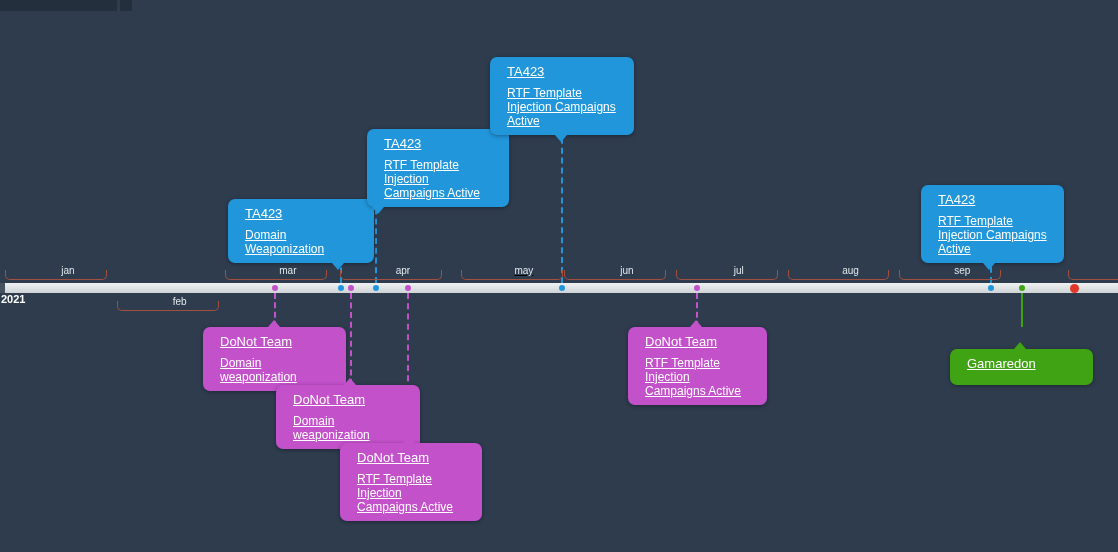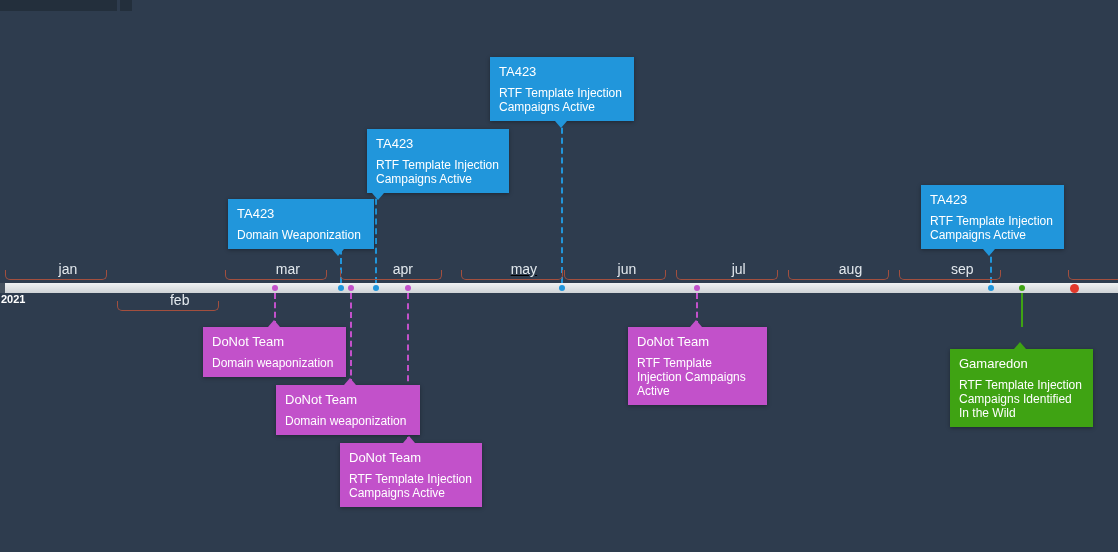--- a/index.html
+++ b/index.html
@@ -51,44 +51,45 @@
   .month-cell{
     position:absolute;
     top:260px;
     height:21px;
     text-align:center;
     z-index:2;
   }
   .month-label{
     position:relative;
     z-index:2;
-    font-size:14px;
+    font-size:10px;
     line-height:14px;
     color:#E3E9EE;
     padding-left:24px;
   }
   .month-bracket{
     position:absolute;
     left:5px;
     right:5px;
     bottom:1px;
     height:9px;
     border:1px solid #A34F3E;
     border-top:none;
     border-radius:0 0 5px 5px;
   }
   .event-box{
     position:absolute;
     z-index:4;
     box-sizing:border-box;
-    border-radius:0;
-    padding:7px 9px;
+    border-radius:7px;
+    padding:7px 17px;
     color:#FFFFFF;
     box-shadow:0 1px 4px rgba(0,0,0,.35);
     cursor:pointer;
+    text-decoration:underline;
   }
   .event-title{
     font-size:13px;
     margin-bottom:7px;
   }
   .event-desc{
     font-size:12px;
     line-height:14px;
   }
   .event-tail{
@@ -199,19 +200,18 @@
     <div class="axis-dot" style="left: 405px; background: rgb(194, 81, 202);"></div>
     <div class="event-box" style="left: 628px; top: 327px; width: 139px; background: rgb(194, 81, 202);">
       <div class="event-title">DoNot Team</div>
       <div class="event-desc">RTF Template Injection Campaigns Active</div>
       <div class="event-tail tail-up" style="left: 62px; border-bottom-color: rgb(194, 81, 202);"></div>
     </div>
     <div class="connector" style="left: 696px; border-left: 2px dashed rgb(194, 81, 202); top: 293px; height: 34px;"></div>
     <div class="axis-dot" style="left: 694px; background: rgb(194, 81, 202);"></div>
     <div class="event-box" style="left: 950px; top: 327px; width: 143px; background: rgb(63, 163, 19); margin-top: 22px;">
       <div class="event-title">Gamaredon</div>
-      <div class="event-desc">RTF Template Injection Campaigns Identified In the Wild</div>
       <div class="event-tail tail-up" style="left: 64px; border-bottom-color: rgb(63, 163, 19);"></div>
     </div>
     <div class="connector" style="left: 1021px; border-left: 2px solid rgb(63, 163, 19); top: 293px; height: 34px;"></div>
     <div class="axis-dot" style="left: 1019px; background: rgb(63, 163, 19);"></div>
     <div class="now-dot" style="left: 1070px; background: rgb(226, 56, 42);"></div>
   </div>
 
 </body></html>

